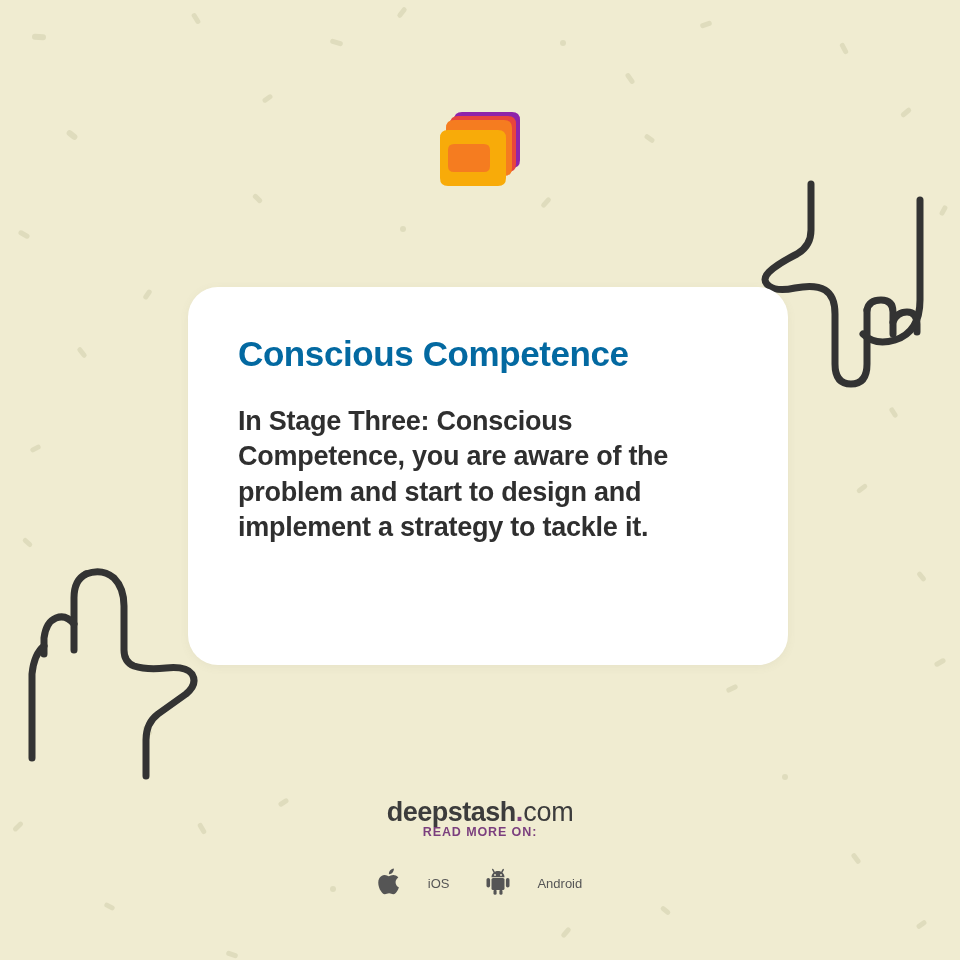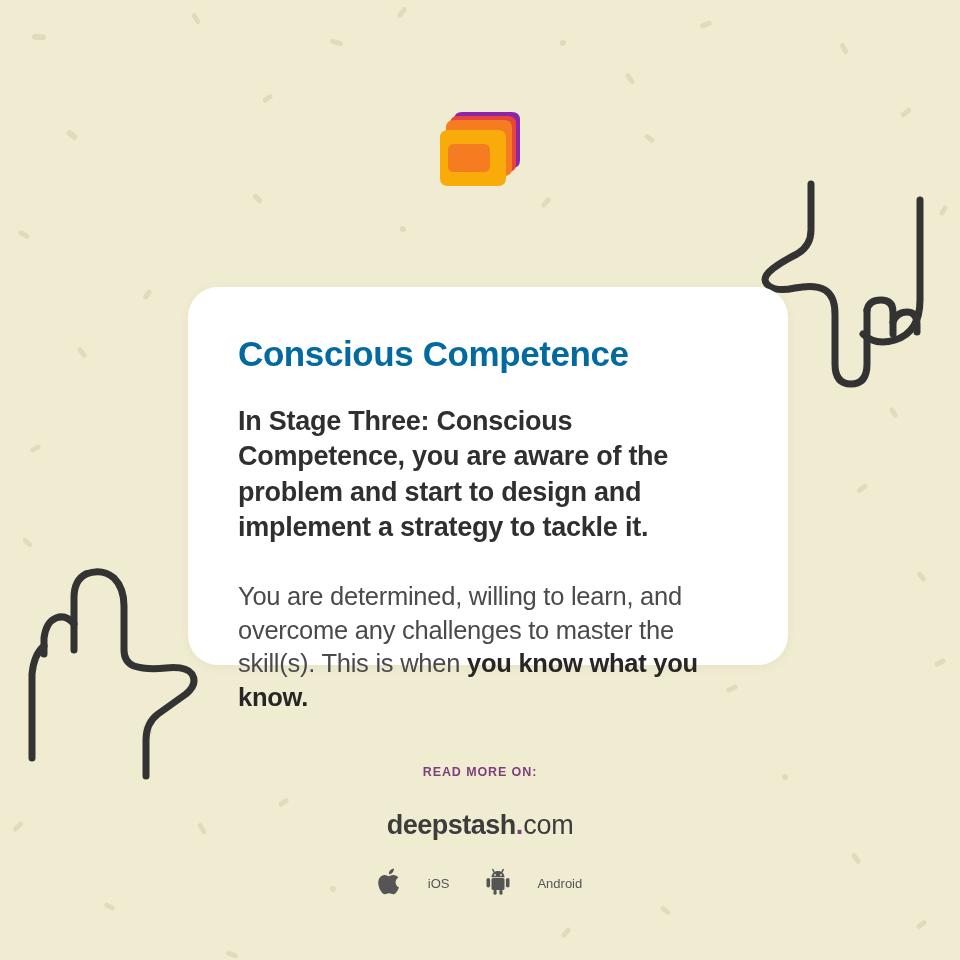--- a/index.html
+++ b/index.html
@@ -231,27 +231,26 @@
                Q168 108 174 116 Q180 126 168 136 Q154 146 140 156 Q128 165 128 182 L128 218"></path>
       <path d="M68 16 Q56 22 56 40 L56 92"></path>
       <path d="M56 66 Q48 56 38 60 Q28 64 26 80 L26 96"></path>
       <path d="M26 88 Q16 96 14 116 L14 200"></path>
     </svg>
   </div>
 
   <div id="card">
     <h1 id="card-title">Conscious Competence</h1>
     <p id="card-para-1">In Stage Three: Conscious Competence, you are aware of the problem and start to design and implement a strategy to tackle it.</p>
-    <p id="card-para-2"><span>You are determined, willing to learn, and overcome any challenges to master the skill(s). This is when </span><span class="emph">you know what you know.</span></p>
   </div>
 
   <div id="footer">
+    <div id="brand"><span class="brand-name">deepstash</span><span class="brand-dot">.</span><span class="brand-tld">com</span></div>
+
     <div id="read-more-label">READ MORE ON:</div>
-
-    <div id="brand"><span class="brand-name">deepstash</span><span class="brand-dot">.</span><span class="brand-tld">com</span></div>
 
     <div id="stores">
 
       <div class="store">
         <span>
           <svg width="26" height="30" viewBox="0 0 26 30">
             <path fill="#555555" d="M17.6 15.6c0-3.3 2.7-4.9 2.8-5-1.5-2.2-3.9-2.5-4.7-2.6-2-.2-3.9 1.2-4.9 1.2-1 0-2.6-1.2-4.2-1.1C4.4 8.2 2.4 9.4 1.3 11.3c-2.2 3.9-.6 9.6 1.6 12.8 1.1 1.6 2.3 3.3 4 3.2 1.6-.06 2.2-1.03 4.2-1.03s2.5 1.03 4.2 1c1.7-.03 2.8-1.6 3.9-3.2 1.2-1.8 1.7-3.6 1.7-3.7-.04-.02-3.3-1.26-3.3-5z"></path>
             <path fill="#555555" d="M14.6 5.4c.86-1.05 1.44-2.5 1.28-3.95-1.24.05-2.74.83-3.63 1.87-.8.92-1.5 2.4-1.31 3.81 1.38.1 2.8-.7 3.66-1.73z"></path>
           </svg>
         </span>

